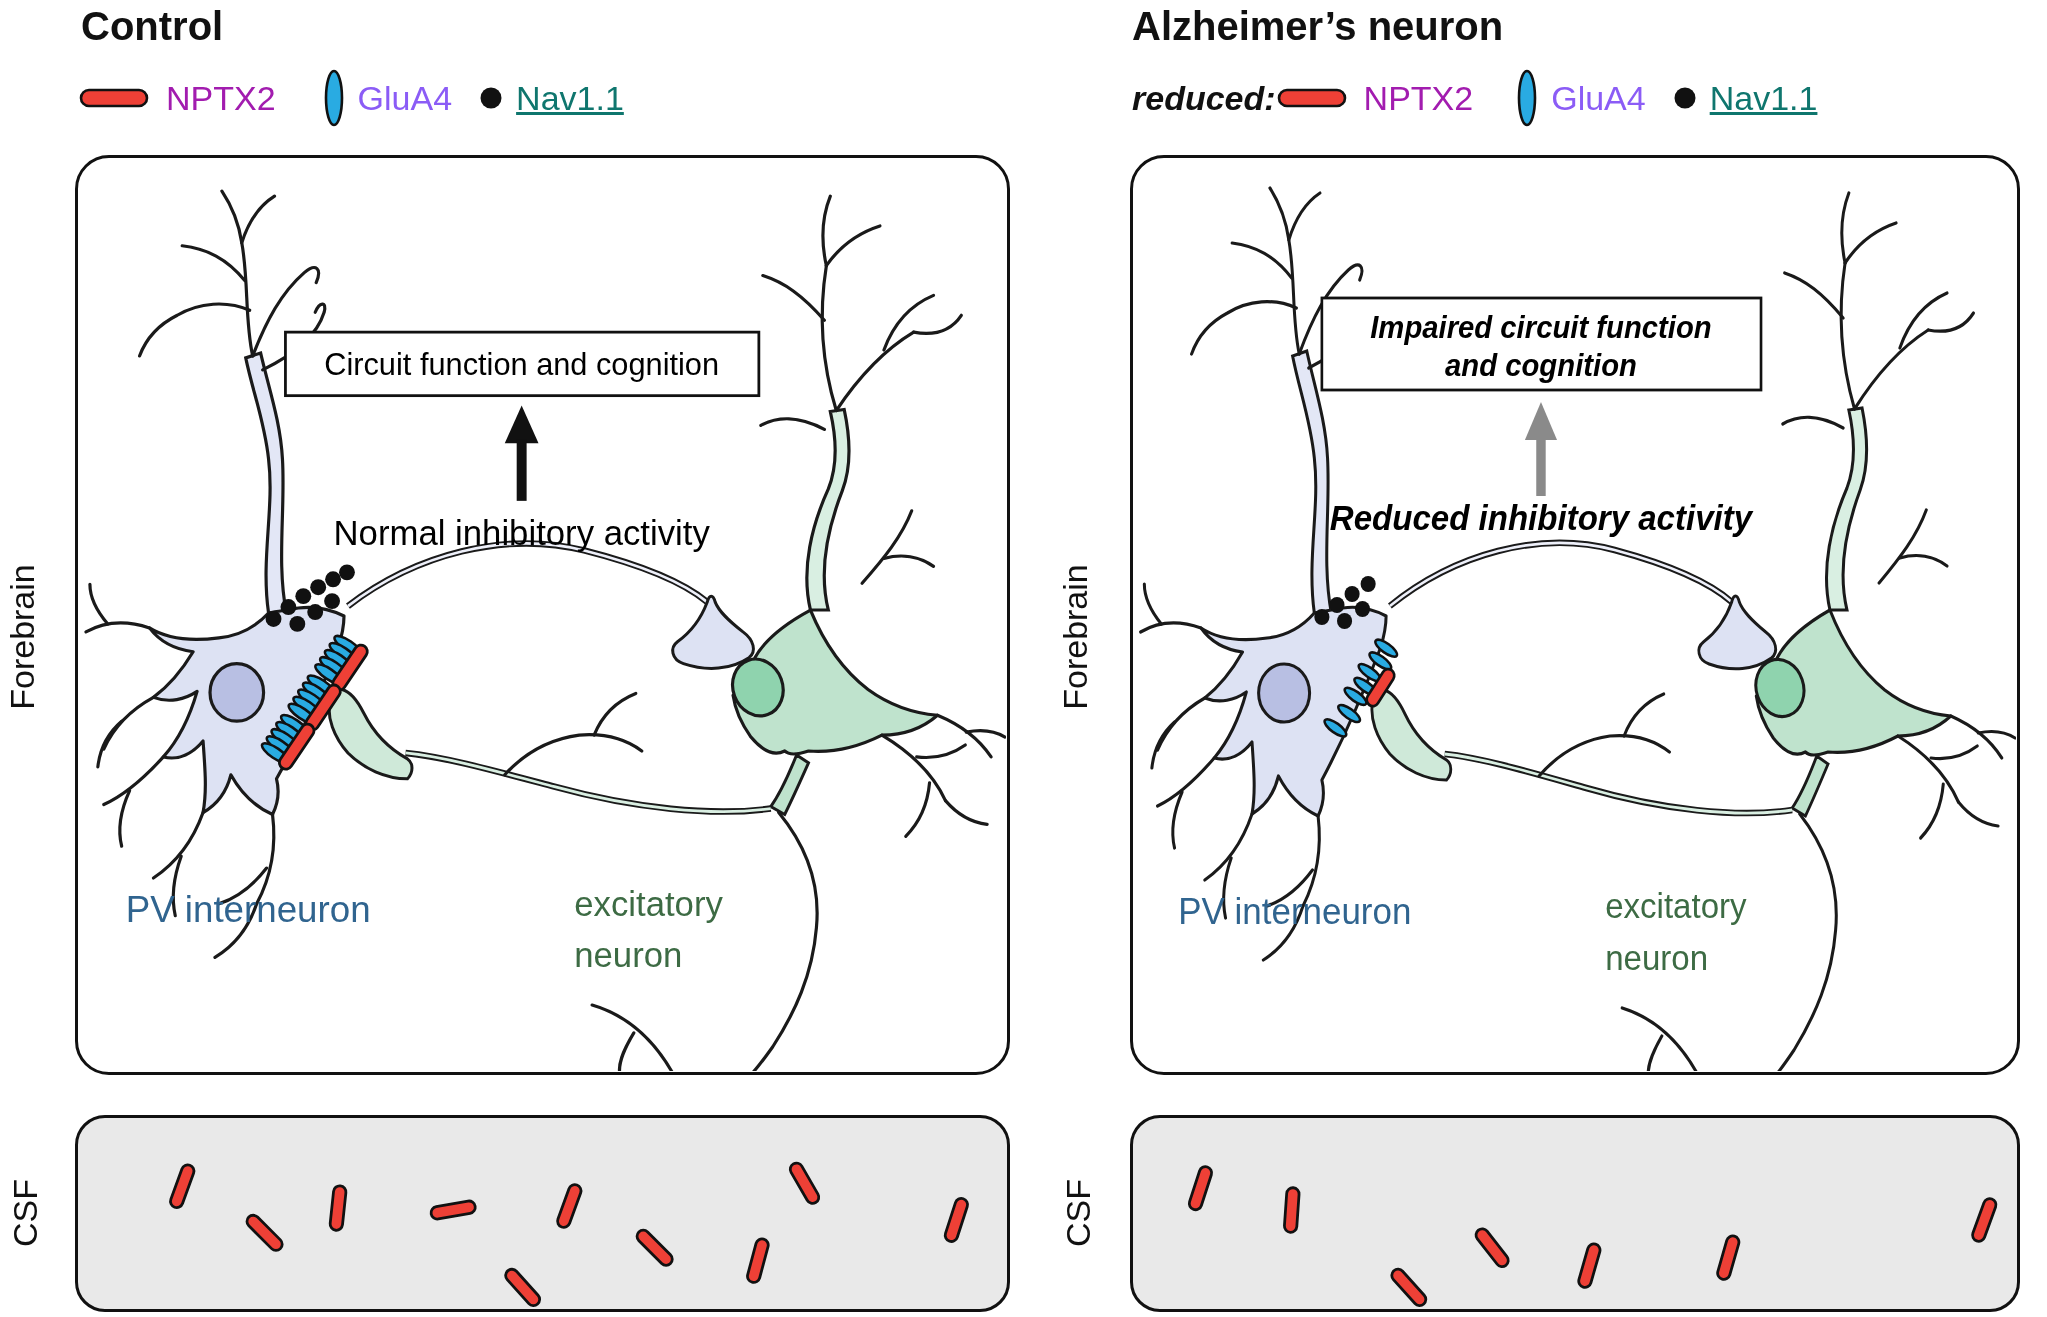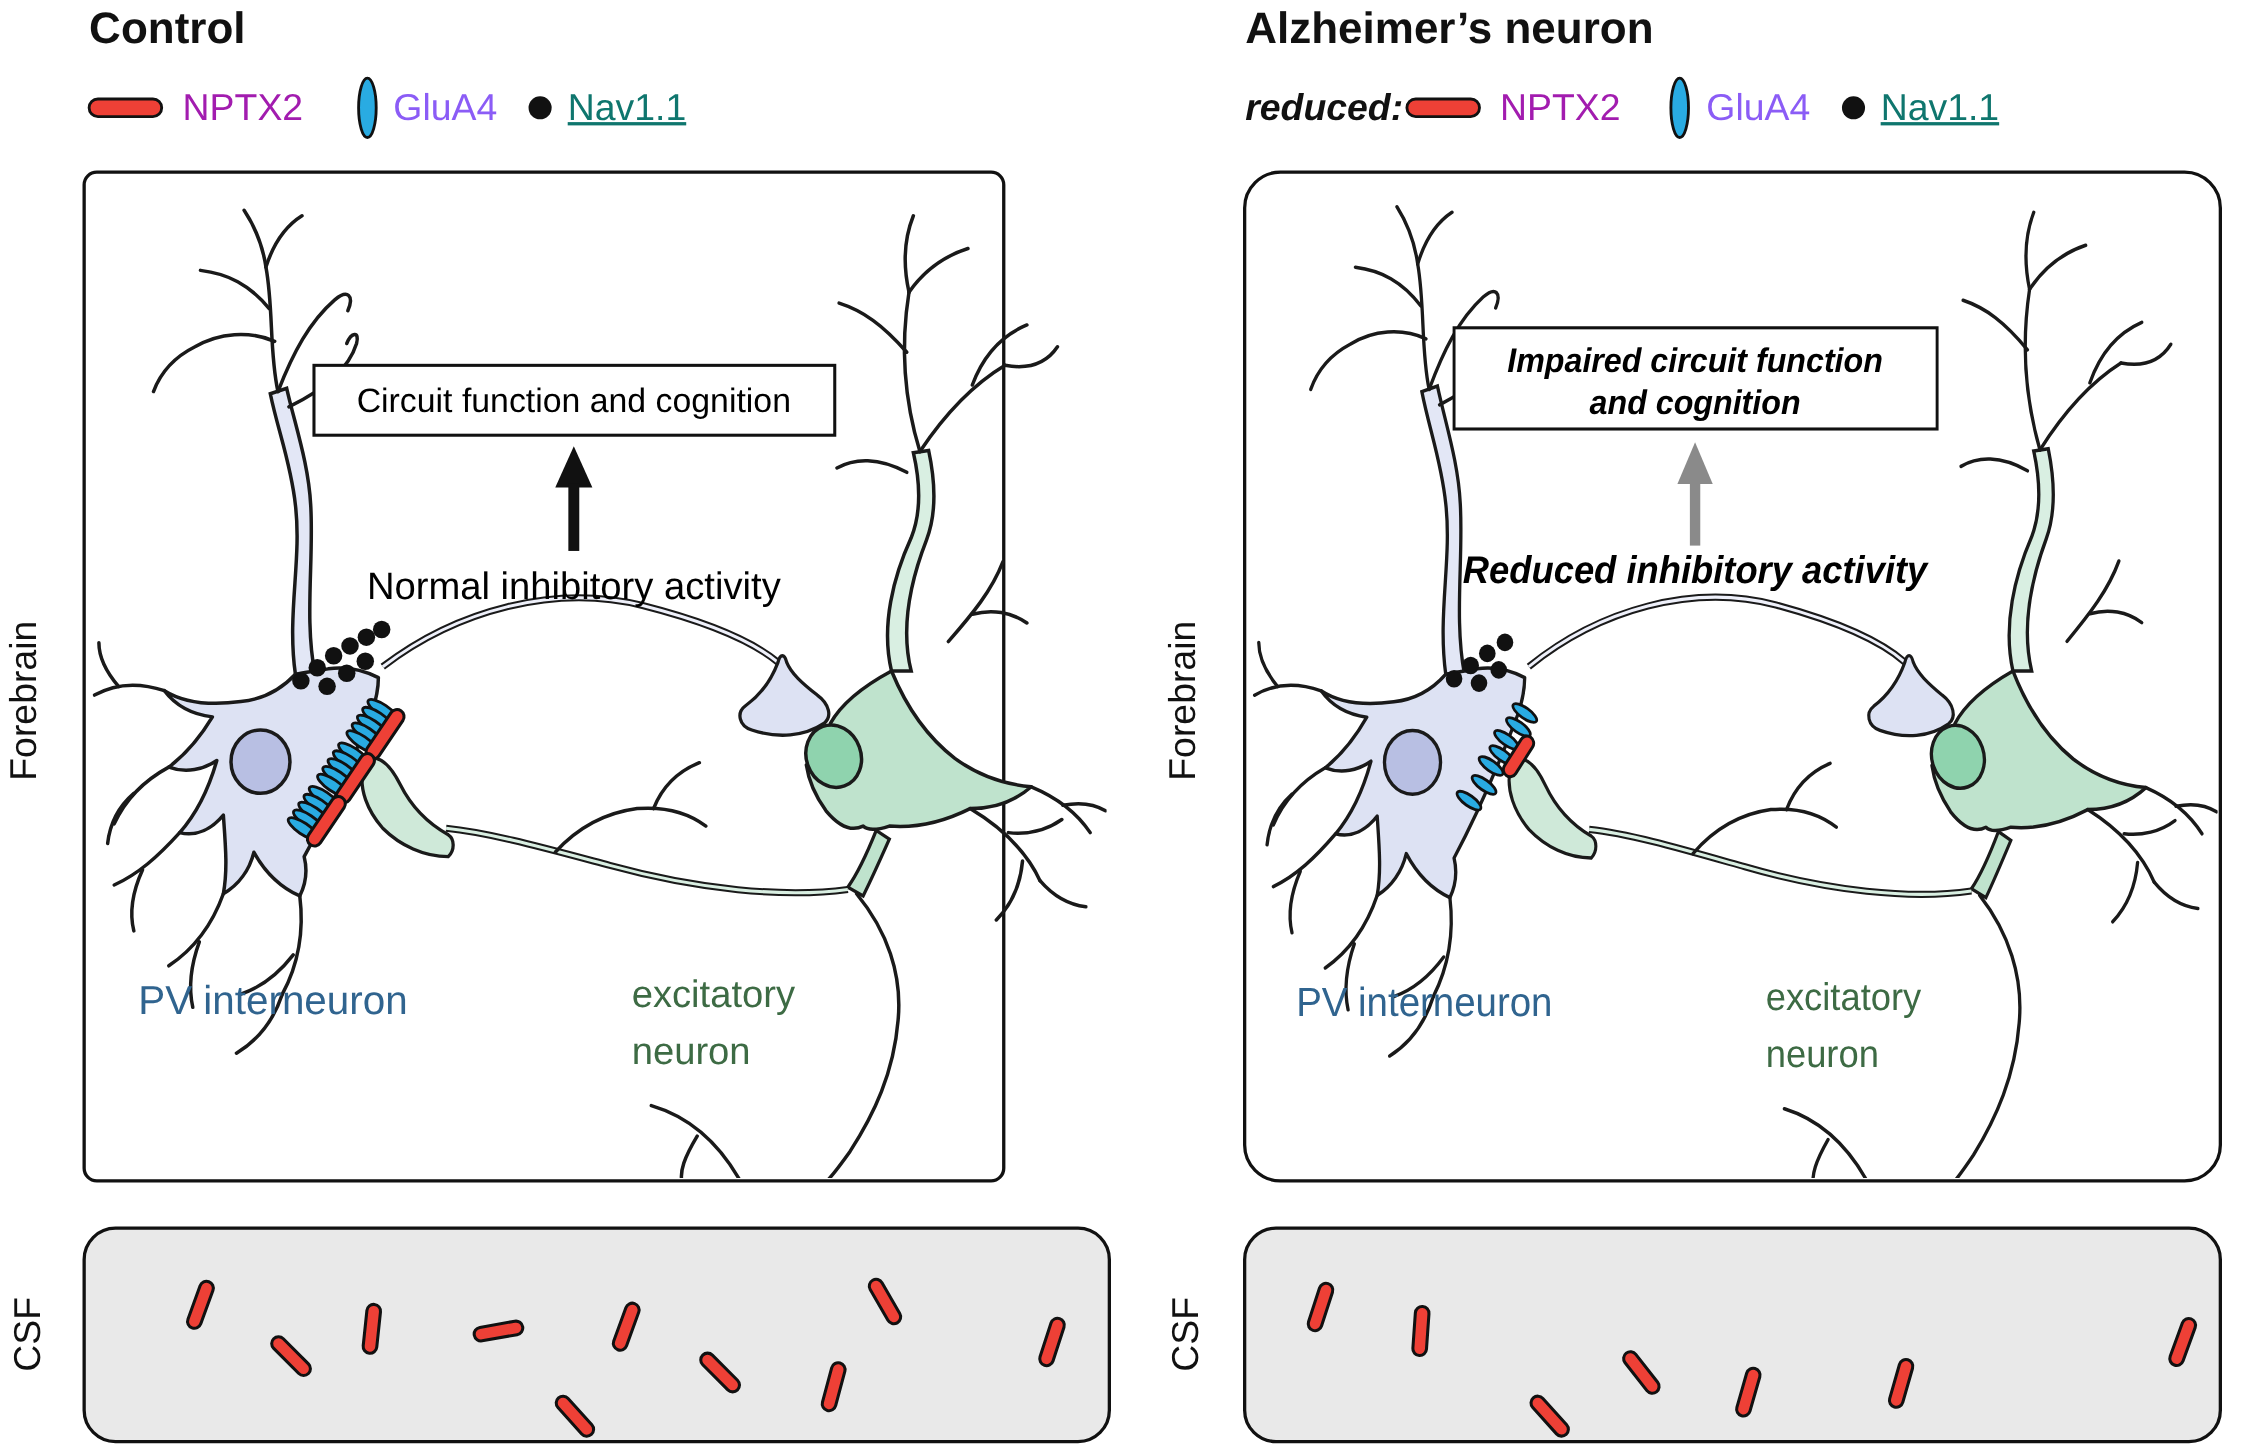--- a/index.html
+++ b/index.html
@@ -139,21 +139,21 @@
     </svg>
     <span class="lbl blue" style="margin-left:12px;">GluA4</span>
     <svg class="sw" width="26" height="26" style="margin-left:26px;">
       <circle cx="13" cy="13" r="10.5" fill="#111"></circle>
     </svg>
     <span class="lbl blk" style="margin-left:12px;">Nav1.1</span>
   </div>
 
   <div class="rotlab fb" style="left:-78px;top:613px;">Forebrain</div>
 
-  <div class="panel" style="left:75px;top:155px;width:839px;height:920px;border-radius:13px;">
+  <div class="panel" style="left:75px;top:155px;width:935px;height:920px;">
     <svg viewBox="0 0 935 913" width="928" height="913">
       <use href="#neuron-art"></use>
       <g>
           <ellipse cx="272" cy="488" rx="16" ry="5.2" transform="rotate(34 272 488)" fill="#29abe2" stroke="#111111" stroke-width="2.6"></ellipse>
           <ellipse cx="267.184" cy="495.138" rx="16" ry="5.2" transform="rotate(34 267.184 495.138)" fill="#29abe2" stroke="#111111" stroke-width="2.6"></ellipse>
           <ellipse cx="262.368" cy="502.276" rx="16" ry="5.2" transform="rotate(34 262.368 502.276)" fill="#29abe2" stroke="#111111" stroke-width="2.6"></ellipse>
           <ellipse cx="257.552" cy="509.414" rx="16" ry="5.2" transform="rotate(34 257.552 509.414)" fill="#29abe2" stroke="#111111" stroke-width="2.6"></ellipse>
           <ellipse cx="252.736" cy="516.552" rx="16" ry="5.2" transform="rotate(34 252.736 516.552)" fill="#29abe2" stroke="#111111" stroke-width="2.6"></ellipse>
           <ellipse cx="245.12" cy="527.84" rx="16" ry="5.2" transform="rotate(34 245.12 527.84)" fill="#29abe2" stroke="#111111" stroke-width="2.6"></ellipse>
           <ellipse cx="240.304" cy="534.978" rx="16" ry="5.2" transform="rotate(34 240.304 534.978)" fill="#29abe2" stroke="#111111" stroke-width="2.6"></ellipse>

